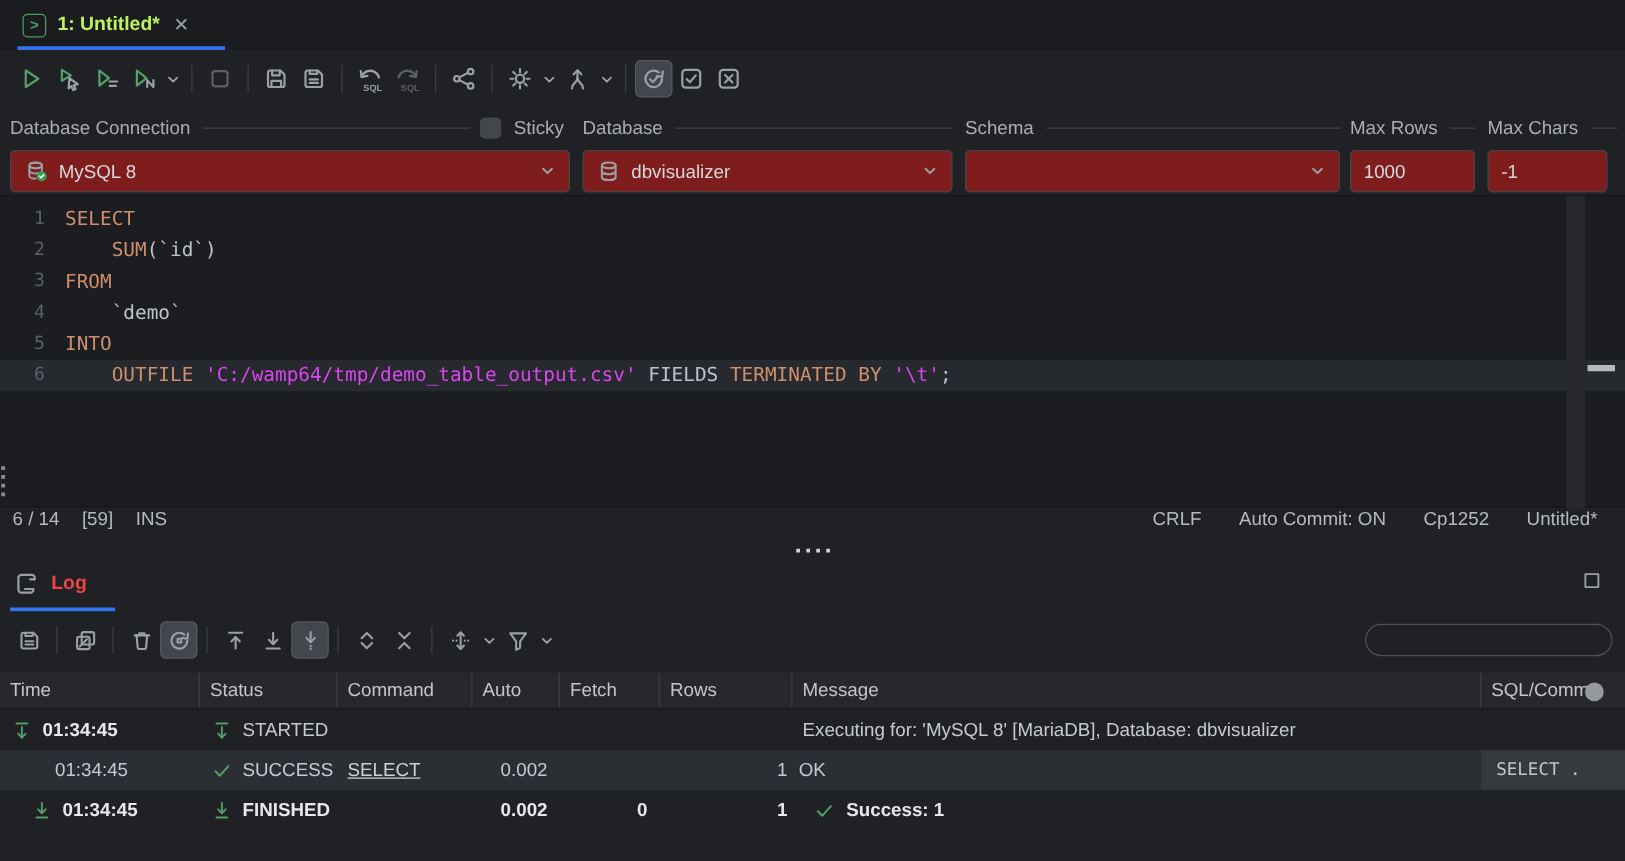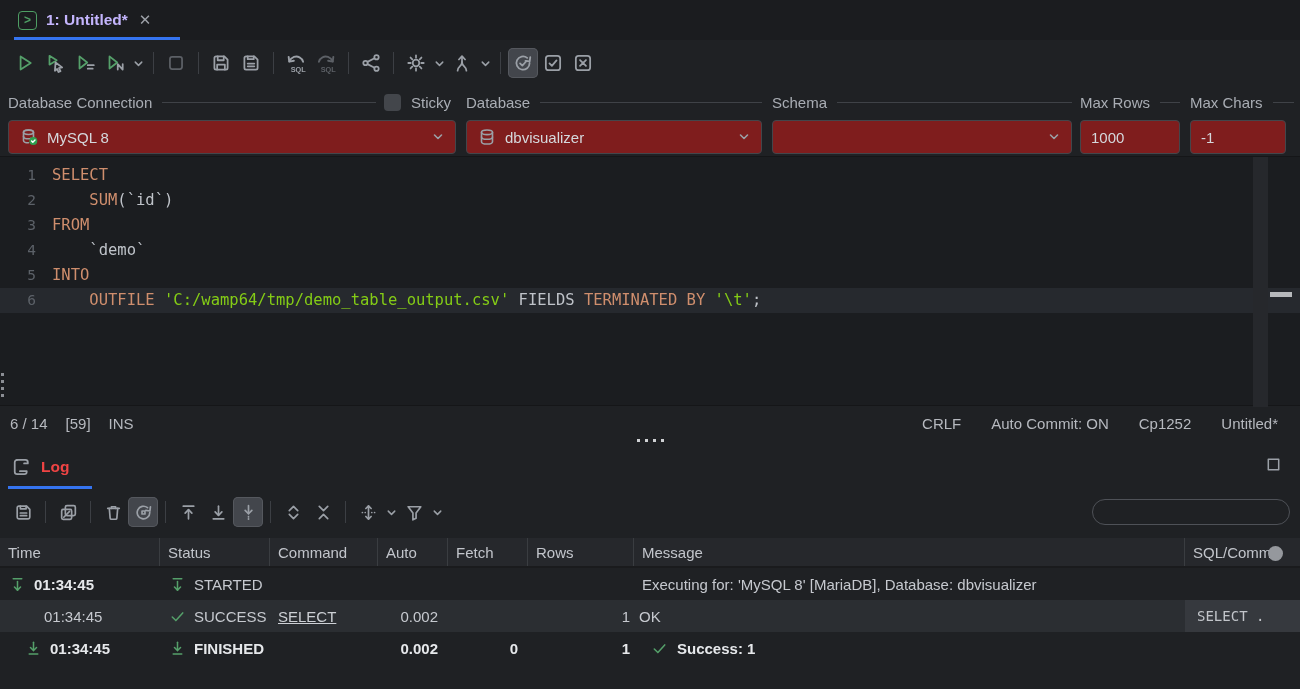--- a/index.html
+++ b/index.html
@@ -7,21 +7,21 @@
   #root {
     position:relative; width:1300px; height:689px; overflow:hidden;
     background:#1f2124; font-family:"Liberation Sans", sans-serif;
     color:#c3c6cc; font-size:15px;
   }
   
   .tabbar { position:absolute; top:0; left:0; right:0; height:40px; background:#1b1c1f; }
   .tab { position:absolute; left:14px; top:0; height:40px; display:flex; align-items:center; gap:9px; padding:0 4px; }
   .tab-icon { width:19px; height:19px; border:1.6px solid #4e9e64; border-radius:4px;
     color:#4e9e64; font-weight:bold; font-size:12px; display:flex; align-items:center; justify-content:center; }
-  .tab-title { font-weight:bold; color:#c4b5fd; font-size:15.5px; }
+  .tab-title { font-weight:bold; color:#bef264; font-size:15.5px; }
   .tab-close { color:#9da1a8; font-size:15px; padding:0 2px; cursor:pointer; }
   .tab-underline { position:absolute; left:14px; top:37px; width:166px; height:3px; background:#3574f0; }
   
   .toolbar { position:absolute; top:40px; left:0; right:0; height:46px; display:flex; align-items:center; padding-left:10px; }
   .tbtn { width:30px; height:30px; display:flex; align-items:center; justify-content:center; border-radius:5px; flex:0 0 auto; }
   .tbtn.toggled { background:#43464c; box-shadow:0 0 0 1px #55585e inset; }
   .tsep { width:1px; height:22px; background:#3c3f44; margin:0 7px; flex:0 0 auto; }
   .tchev { width:16px; height:30px; display:flex; align-items:center; justify-content:center; flex:0 0 auto; }
   svg { display:block; }
   .ic { stroke:#9ba0a7; fill:none; stroke-width:1.6; stroke-linecap:round; stroke-linejoin:round; }
@@ -40,28 +40,28 @@
   .chev-in { flex:0 0 auto; }
   input.fld { background:transparent; border:none; outline:none; color:#d5d8dc; font-size:15px; width:100%; font-family:"Liberation Sans",sans-serif; }
   
   .editor { position:absolute; top:156px; left:0; right:0; height:250px; background:#1b1d20; border-top:1px solid #151618; border-bottom:1px solid #151618;
     font-family:"DejaVu Sans Mono","Liberation Mono",monospace; font-size:15.5px; padding-top:6px; }
   .ed-line { display:flex; height:25px; line-height:25px; white-space:pre; position:relative; }
   .ed-line .ln { width:36px; flex:0 0 auto; text-align:right; color:#5c6168; padding-right:0; font-size:14.5px; }
   .ed-line .code { padding-left:16px; }
   .ed-line.current { background:#26292e; }
   .seg-keyword { color:#cf8e6d; }
-  .seg-string { color:#84cc16; }
+  .seg-string { color:#d946ef; }
   .seg-plain { color:#bfc3c9; }
   .ed-scrolltrack { position:absolute; top:0; right:32px; width:15px; height:250px; background:#26282c; }
   .ed-stripe-mark { position:absolute; top:135px; right:8px; width:22px; height:5px; background:#b7b9bc; }
   .left-grip { position:absolute; left:1px; top:216px; display:flex; flex-direction:column; gap:4px; }
   .left-grip i { width:3px; height:3px; background:#8b8e94; }
   
-  .statusbar { position:absolute; top:407px; left:0; right:0; height:32px; display:flex; align-items:center; padding:0 22px 0 10px; color:#b6b9bf; font-size:15px; }
+  .statusbar { position:absolute; top:407px; left:0; right:0; height:32px; display:flex; align-items:flex-start; padding:0 22px 0 10px; color:#b6b9bf; font-size:15px; }
   .statusbar .lgap { margin-right:18px; }
   .statusbar .spacer { flex:1; }
   .statusbar .rgap { margin-left:30px; }
   .splitter { position:absolute; top:436px; left:0; right:0; height:8px; display:flex; justify-content:center; align-items:center; gap:5px; }
   .splitter i { width:3px; height:3px; background:#cfd1d4; }
   
   .logtab-row { position:absolute; top:448px; left:0; right:0; height:41px; }
   .logtab { position:absolute; left:10px; top:0; height:38px; display:flex; align-items:center; gap:9px; }
   .logtab-title { font-weight:bold; color:#ef4444; font-size:15.5px; }
   .logtab-underline { position:absolute; left:8px; top:38px; width:84px; height:3px; background:#3574f0; }

